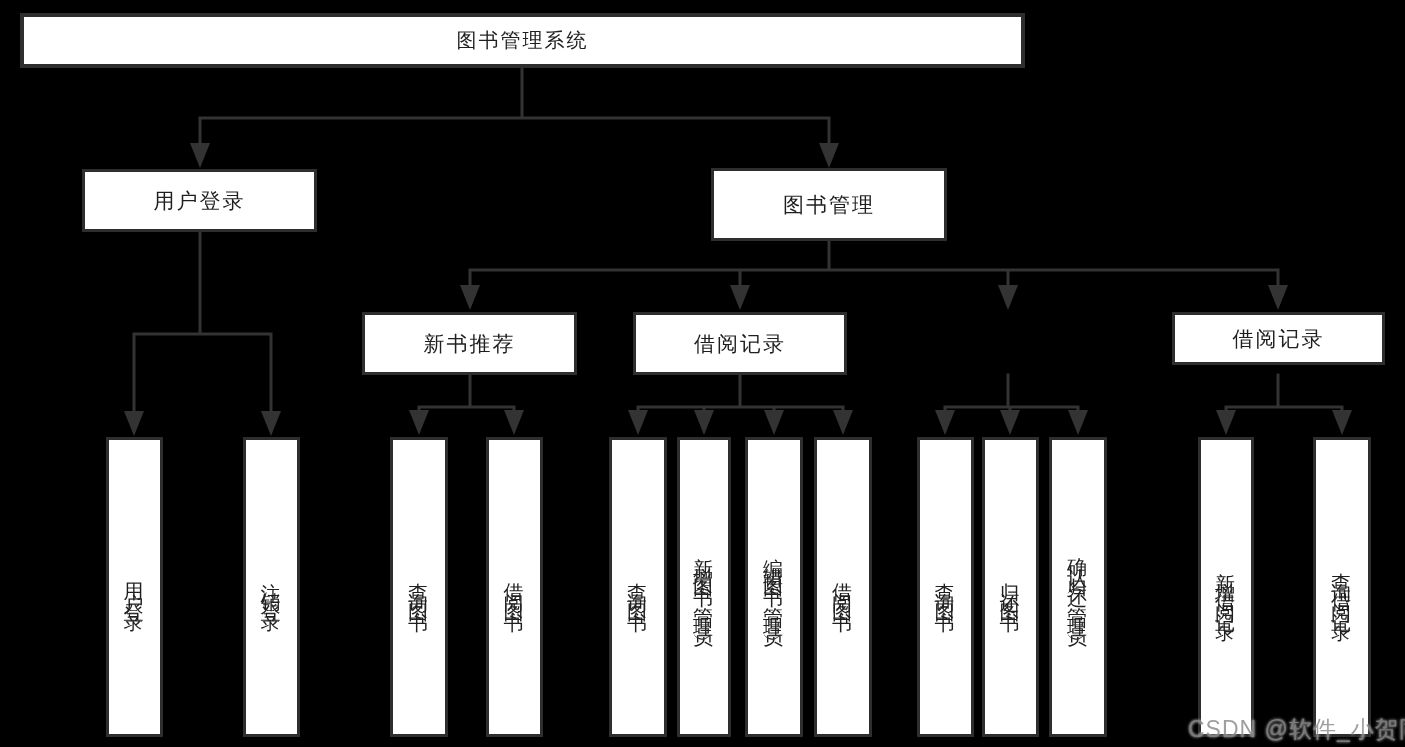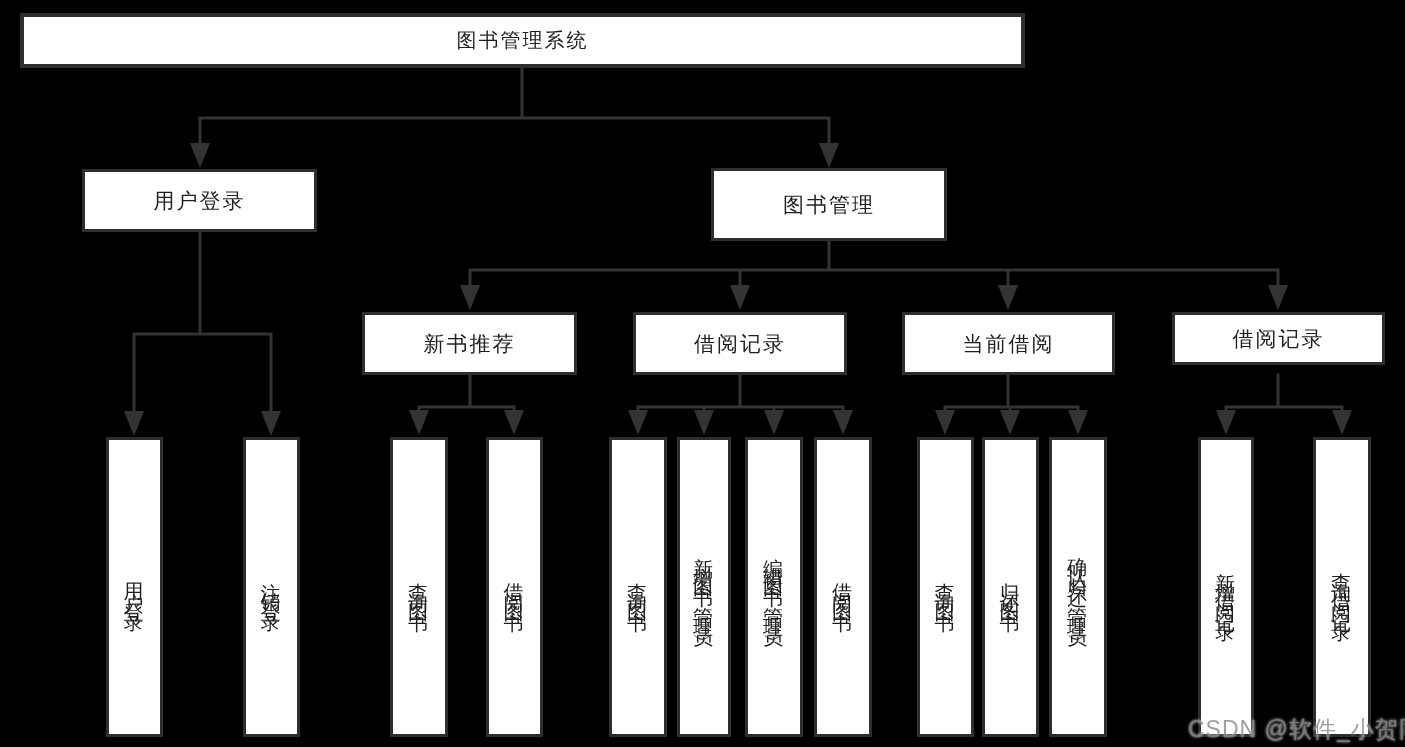--- a/index.html
+++ b/index.html
@@ -129,23 +129,20 @@
   <div class="hnode" style="left:711px; top:168px; width:236px; height:73px;">
     <span>图书管理</span>
   </div>
 
   <div class="hnode" style="left:362px; top:312px; width:215px; height:63px;text-align:right;">
     <span>新书推荐</span>
   </div>
   <div class="hnode" style="left:633px; top:312px; width:214px; height:63px;">
     <span>借阅记录</span>
   </div>
-  <div class="hnode" style="left:902px; top:312px; width:213px; height:63px;">
-    <span>当前借阅</span>
-  </div>
   <div class="hnode" style="left:1172px; top:312px; width:213px; height:53px;">
     <span>借阅记录</span>
   </div>
 
   <div class="leaf" style="left:106px; width:57px;">
     <span class="vtext">用户登录</span>
   </div>
   <div class="leaf" style="left:243px; width:57px;">
     <span class="vtext">注销登录</span>
   </div>

